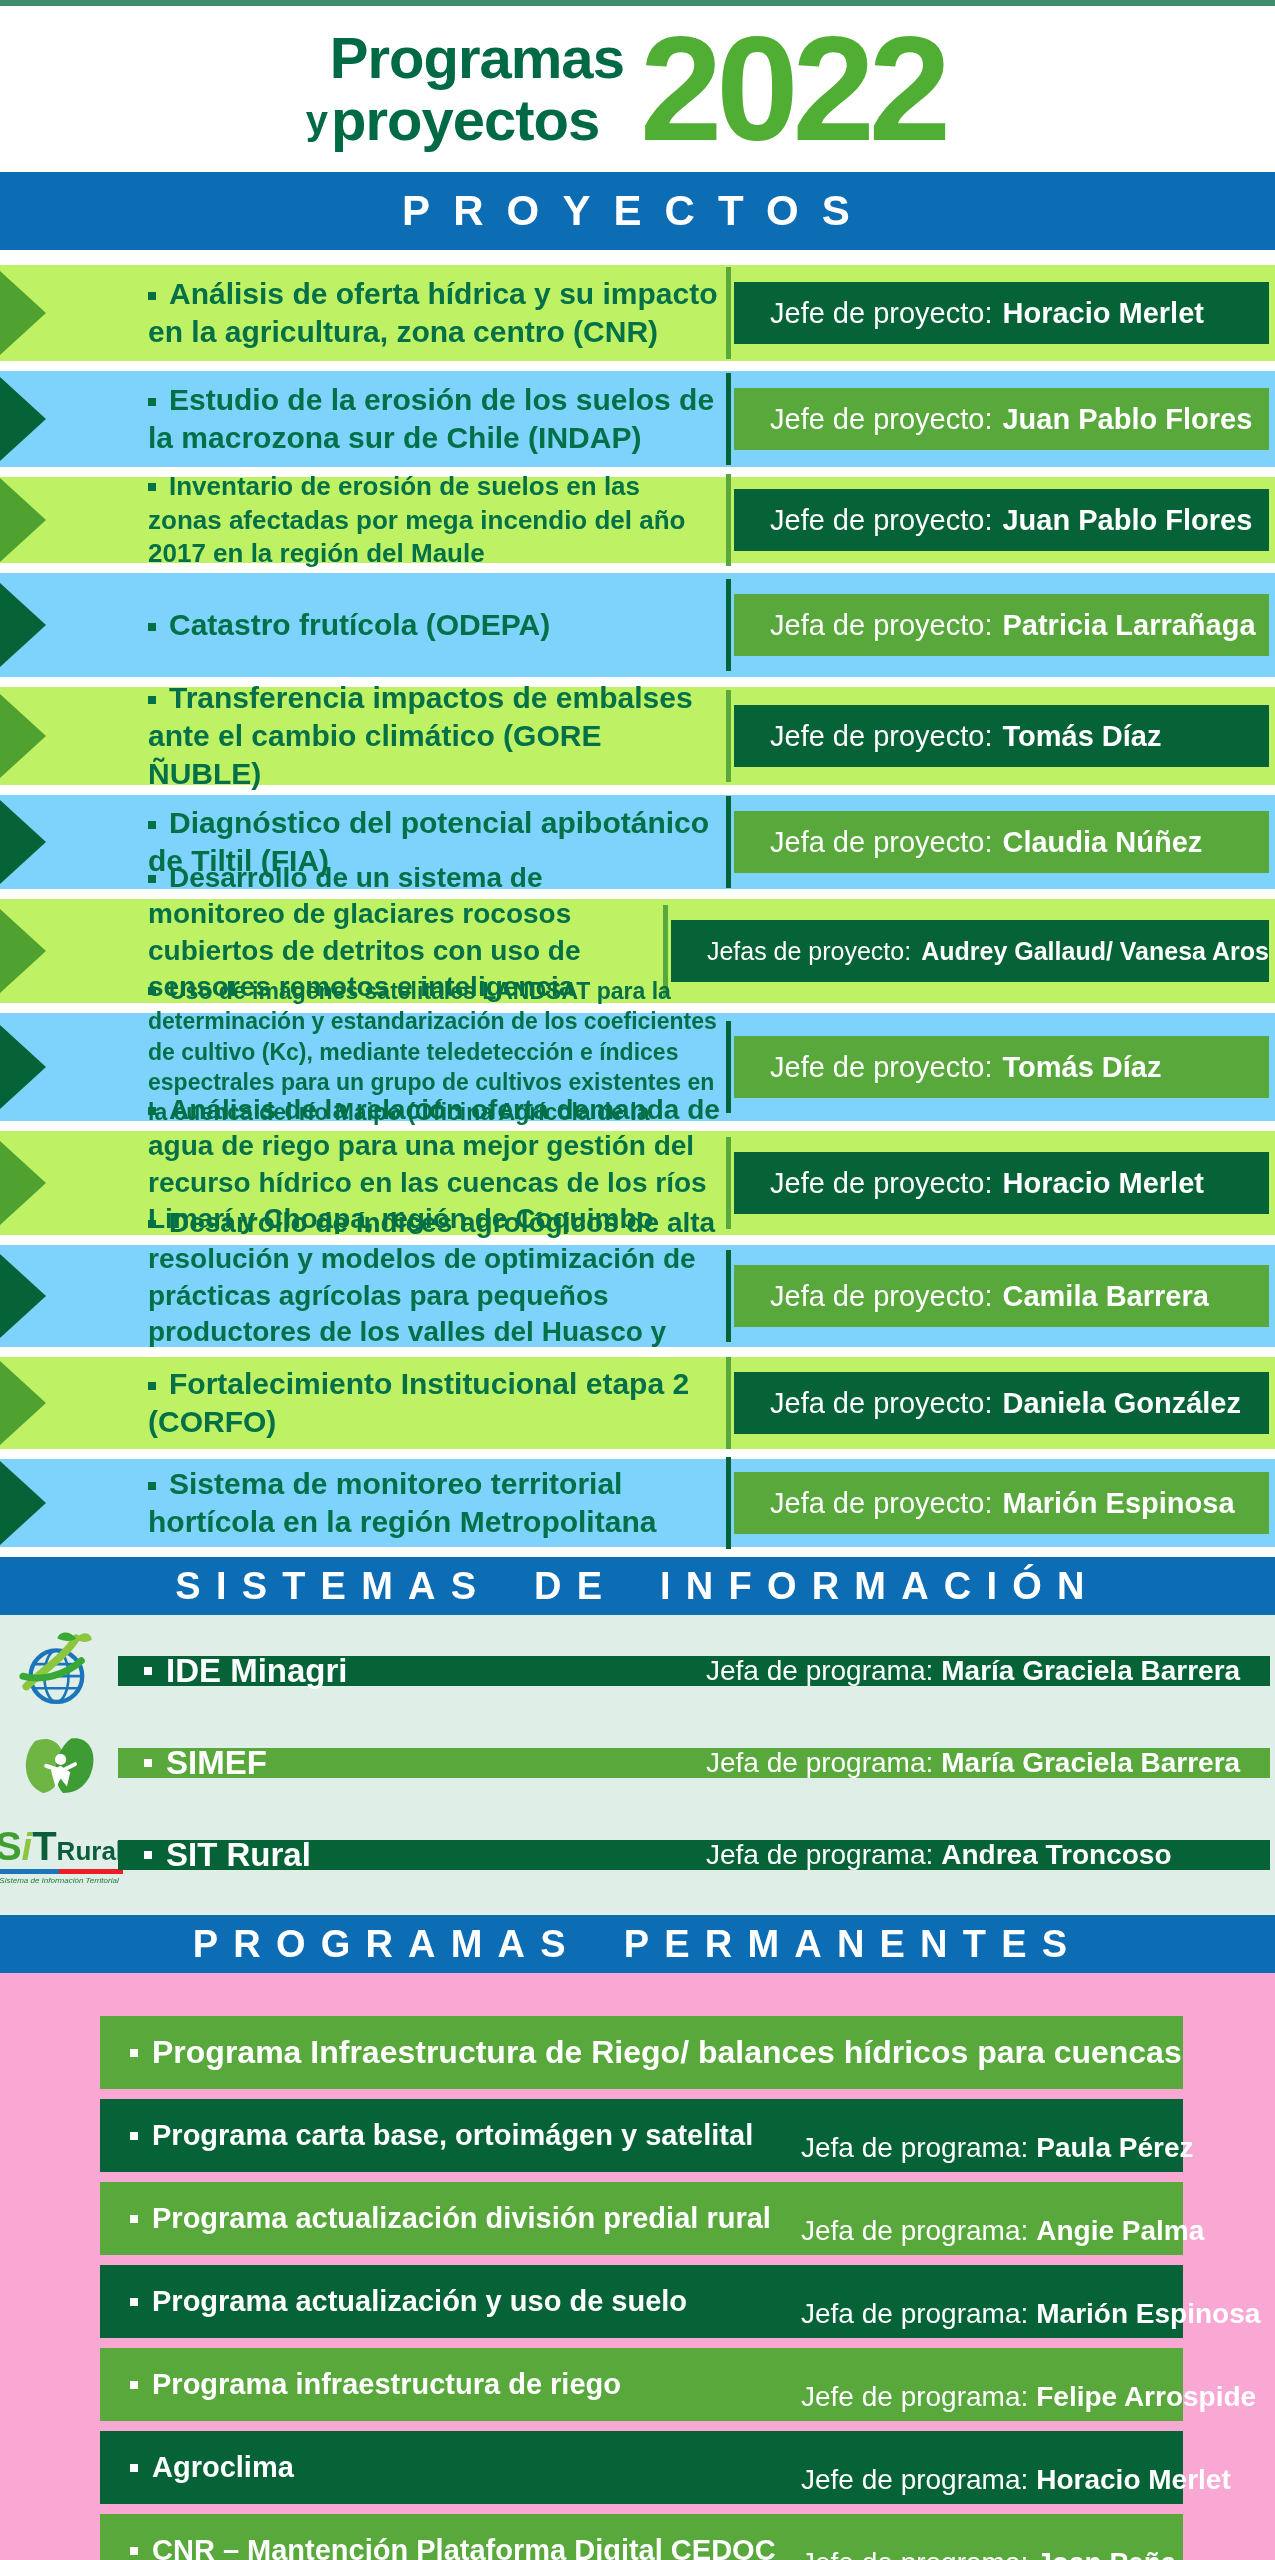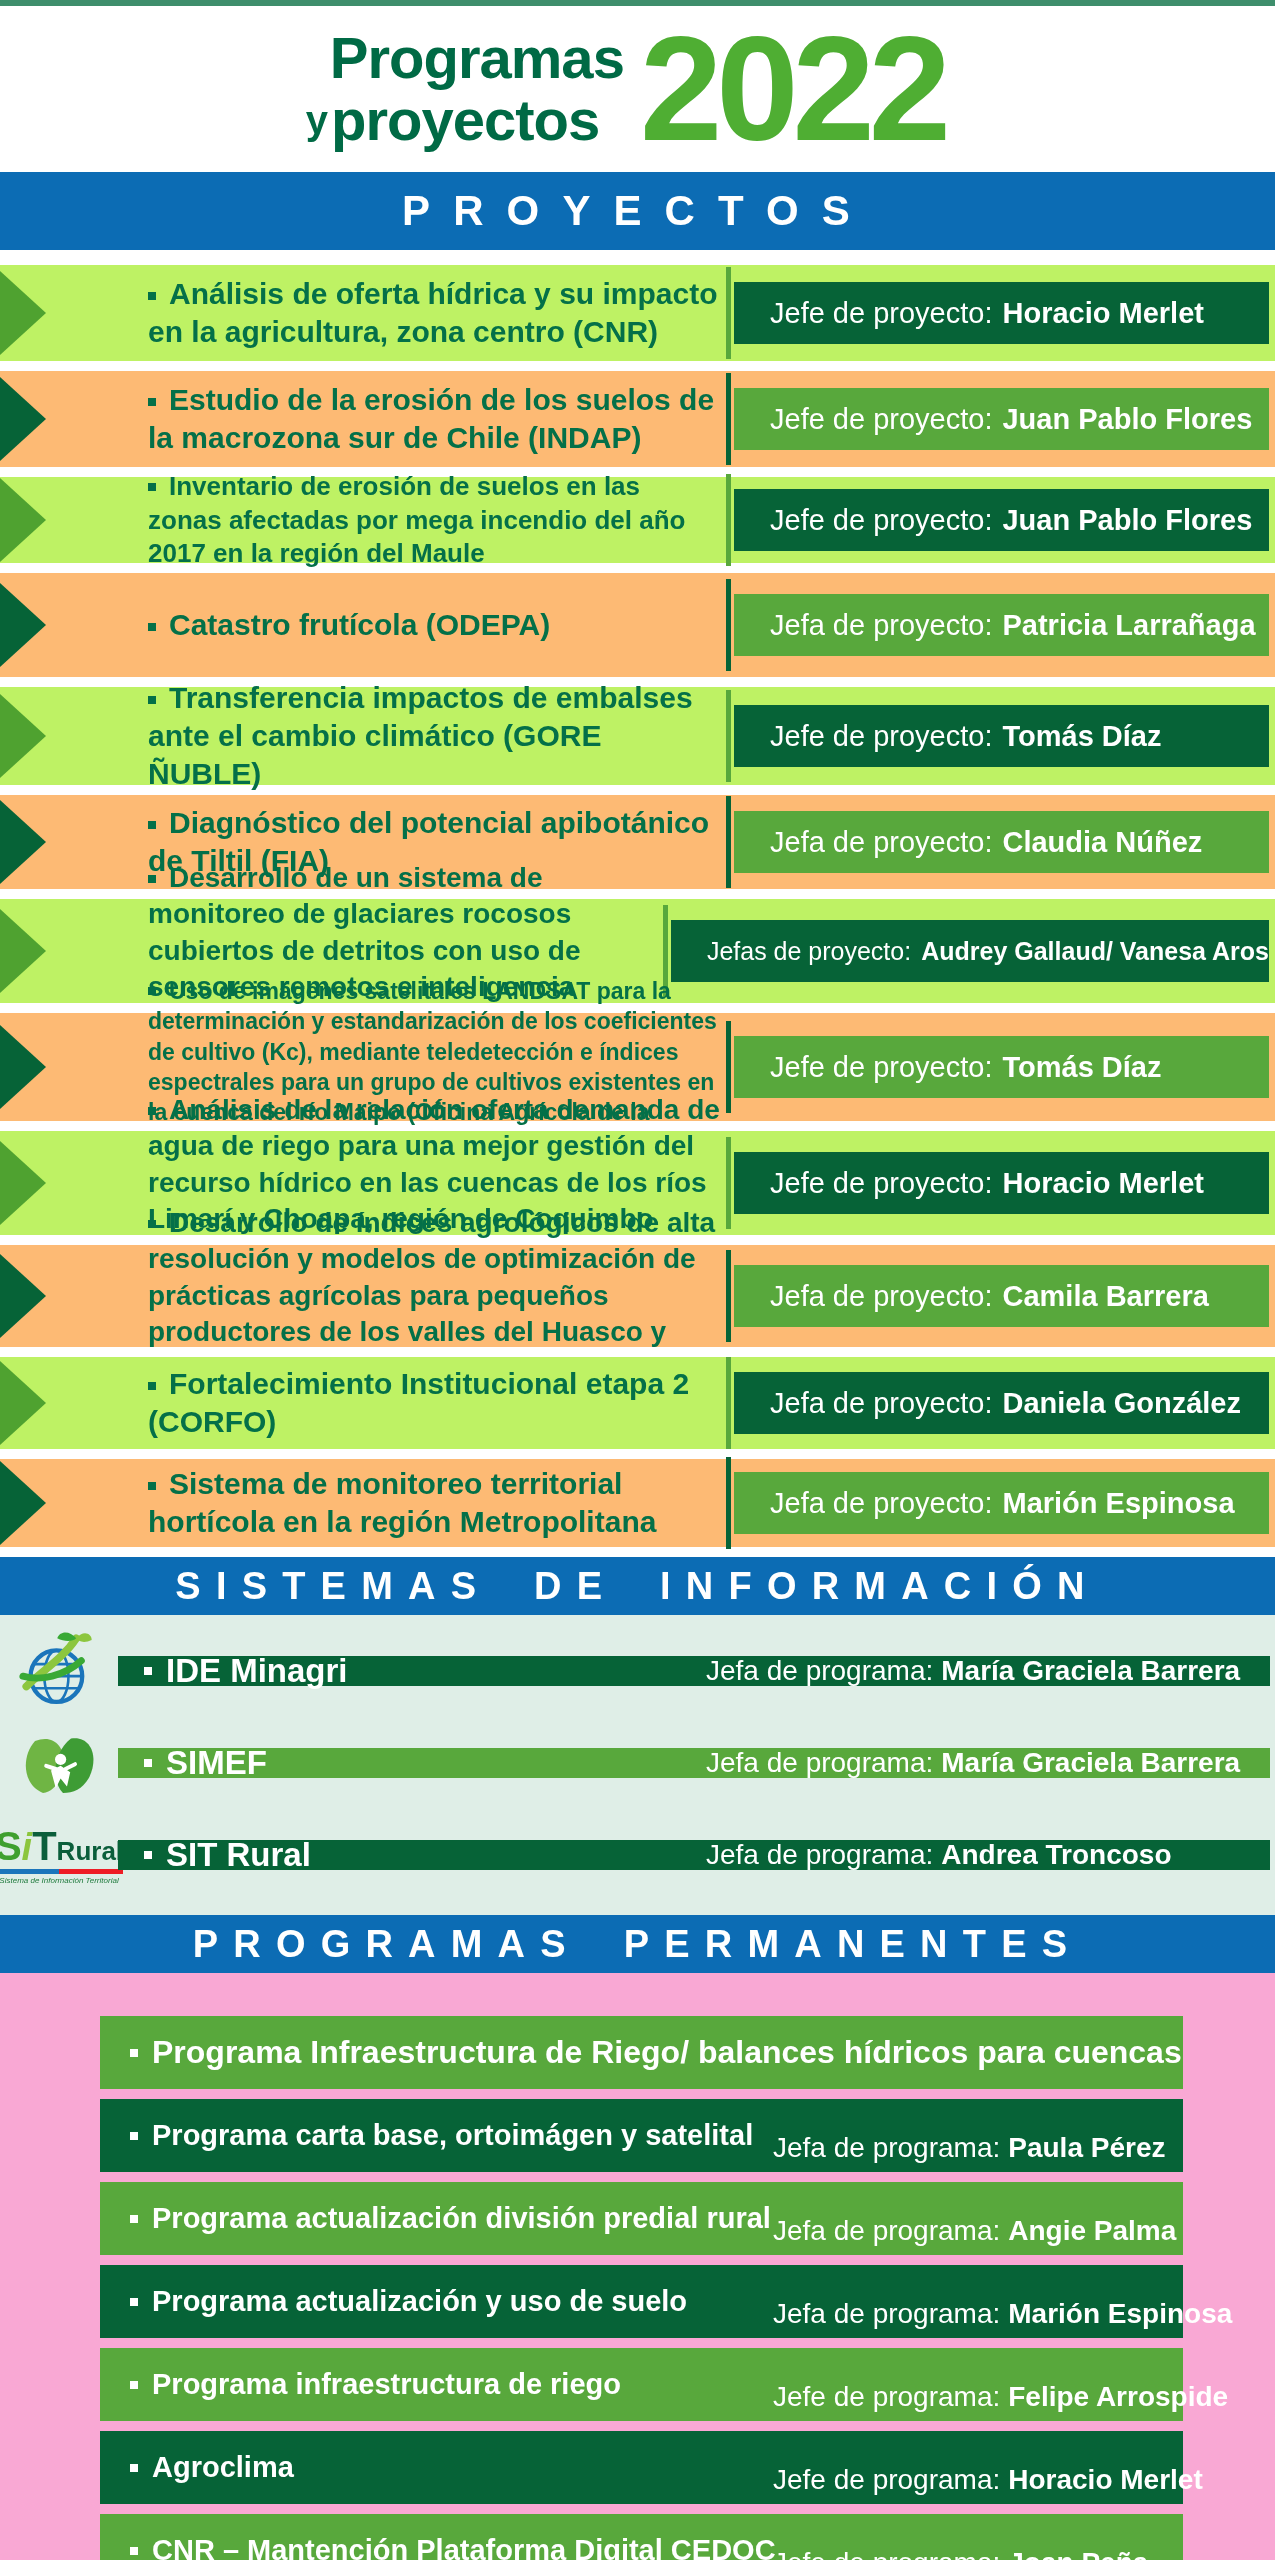--- a/index.html
+++ b/index.html
@@ -17,21 +17,21 @@
   .year{font-size:148px;font-weight:bold;color:#4FAE33;line-height:0.85;margin-left:16px;letter-spacing:-6px;}
   
   .blue-bar{background:#0C6CB4;color:#ffffff;display:flex;align-items:center;justify-content:center;
     font-weight:bold;}
   .blue-bar.big{height:78px;font-size:42px;letter-spacing:0.55em;word-spacing:0.35em;}
   .blue-bar.small{height:58px;font-size:38px;letter-spacing:0.40em;word-spacing:0.45em;}
   
   .rows-wrap{padding-top:15px;}
   .prow{position:relative;display:flex;align-items:center;margin-bottom:10px;padding-left:148px;}
   .bgA{background:#bef264;}
-  .bgB{background:#fdba74;}
+  .bgB{background:#7dd3fc;}
   .chev{position:absolute;left:0;top:50%;transform:translateY(-50%);width:0;height:0;
     border-top:42px solid transparent;border-bottom:42px solid transparent;}
   .chev-light{border-left:46px solid #4FA230;}
   .chev-dark{border-left:46px solid #066337;}
   .ptitle{width:572px;font-weight:bold;color:#047048;font-size:30px;line-height:1.27;}
   .ptitle.sz26{font-size:26px;}
   .ptitle.sz28{font-size:28px;line-height:1.3;}
   .ptitle.sz23{font-size:23px;line-height:1.32;}
   .bullet{display:inline-block;width:8px;height:8px;background:#047048;margin-right:13px;vertical-align:4px;}
   .bullet-w{display:inline-block;width:8px;height:8px;background:#ffffff;margin-right:14px;vertical-align:4px;}
@@ -63,21 +63,21 @@
   .sit-flag{height:5px;margin-top:3px;display:flex;}
   .sit-flag .b{background:#1B75BB;flex:1;}
   .sit-flag .r{background:#EE1C25;flex:1;}
   .sit-caption{font-size:8px;color:#1E7A3C;font-style:italic;margin-top:3px;white-space:nowrap;}
   
   .prog-section{background:#f9a8d4;padding-top:43px;padding-left:100px;}
   .prog-box{width:1083px;height:73px;margin-bottom:10px;display:flex;align-items:center;
     padding-left:30px;box-sizing:border-box;color:#fff;position:relative;}
   .prog-title{font-size:29px;font-weight:bold;}
   .prog-box.big .prog-title{font-size:32px;}
-  .prog-leader{position:absolute;left:673px;font-size:28px;font-weight:normal;white-space:nowrap;margin-top:24px;}
+  .prog-leader{position:absolute;left:701px;font-size:28px;font-weight:normal;white-space:nowrap;margin-top:24px;}
   .prog-leader b{font-weight:bold;margin-left:8px;}
 </style>
 </head>
 <body>
 
 <div class="top-strip"></div>
 
 <div class="header">
   <div class="title-block">
     <div class="title-line1">Programas</div>

